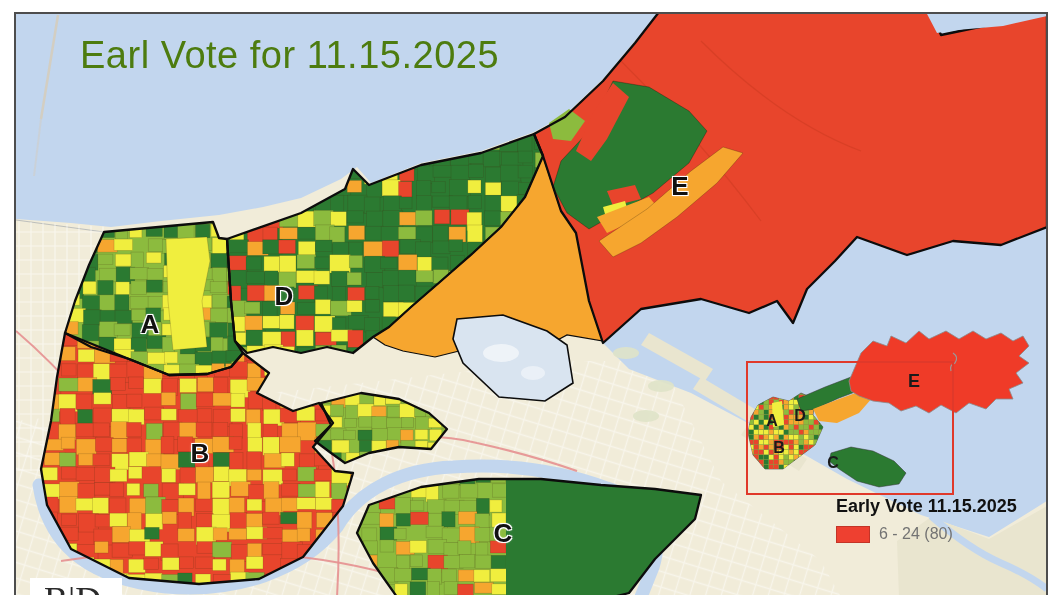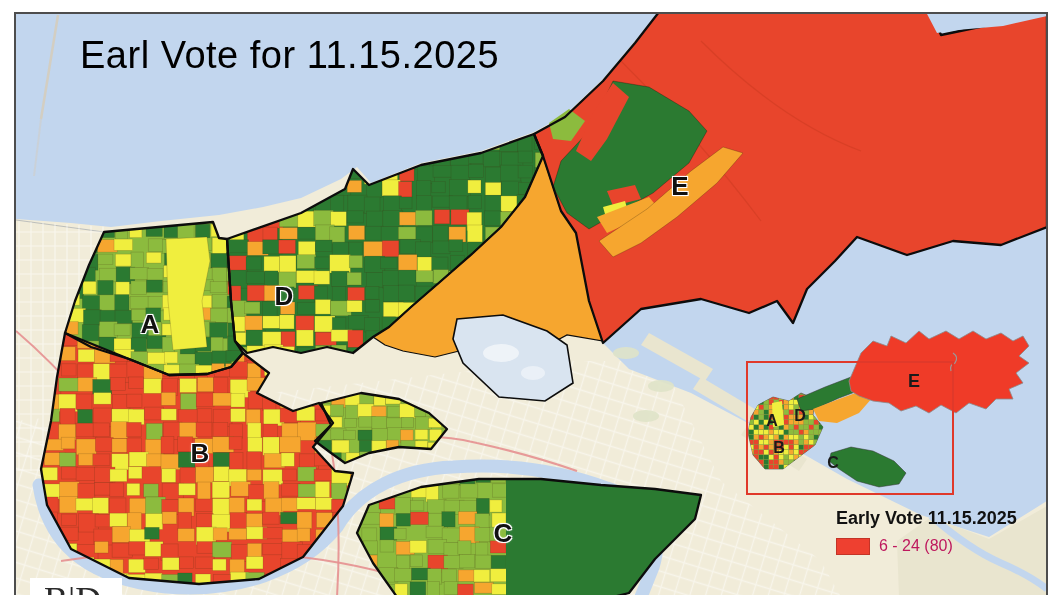--- a/index.html
+++ b/index.html
@@ -1,30 +1,30 @@
 <!DOCTYPE html>
 <html><head>
 <meta charset="utf-8">
 <style>
   html,body{margin:0;padding:0;background:#fff;}
   .stage{position:relative;width:1056px;height:595px;background:#ffffff;overflow:hidden;
          font-family:"Liberation Sans",sans-serif;}
   .map-frame{position:absolute;left:14px;top:12px;width:1030px;height:583px;
              border:2px solid #4d4d4d;border-bottom:none;box-sizing:content-box;background:transparent;}
   #map-svg{position:absolute;left:0;top:0;display:block;}
-  .map-title{position:absolute;left:80px;top:34px;font-size:38px;font-weight:400;color:#000000;
+  .map-title{position:absolute;left:80px;top:34px;font-size:38px;font-weight:400;color:#4d7c0f;
              letter-spacing:.5px;z-index:6;white-space:nowrap;}
   .dlabel{position:absolute;transform:translate(-50%,-50%);font-size:26px;font-weight:600;color:#111;
           z-index:5;text-shadow:-1px -1px 0 #fff,1px -1px 0 #fff,-1px 1px 0 #fff,1px 1px 0 #fff,0 0 3px #fff;}
   .ilabel{position:absolute;transform:translate(-50%,-50%);font-size:16px;font-weight:600;color:#1a1a1a;z-index:5;}
-  .legend{position:absolute;left:836px;top:508px;z-index:6;}
+  .legend{position:absolute;left:836px;top:496px;z-index:6;}
   .legend-title{font-size:18px;font-weight:700;color:#111;margin-bottom:8px;white-space:nowrap;}
   .legend-row{display:flex;align-items:center;height:18px;margin-bottom:5px;}
   .legend-swatch{width:34px;height:17px;margin-right:9px;border:1px solid rgba(0,0,0,.18);box-sizing:border-box;}
-  .legend-label{font-size:16px;color:#be185d;white-space:nowrap;}
+  .legend-label{font-size:16px;color:#737373;white-space:nowrap;}
   .logo-box{position:absolute;left:30px;top:578px;width:92px;height:40px;background:#ffffff;z-index:7;overflow:hidden;}
   .logo-text{display:block;margin:1px 0 0 14px;font-family:"Liberation Serif",serif;font-size:36px;color:#2a2a2a;}
 </style>
 </head>
 <body>
 
 <div class="stage">
   <div class="map-frame">
     <svg id="map-svg" width="1030" height="582" viewBox="15 13 1030 582">
         <defs>

